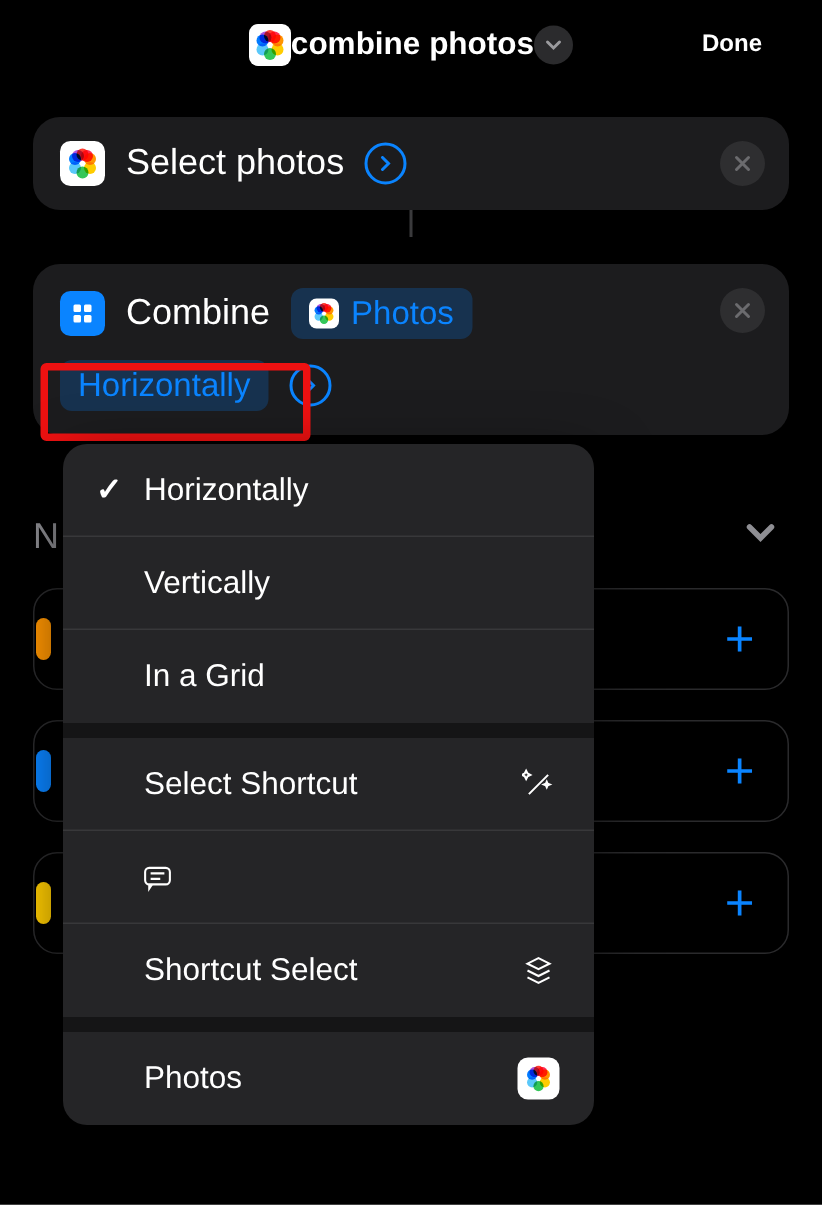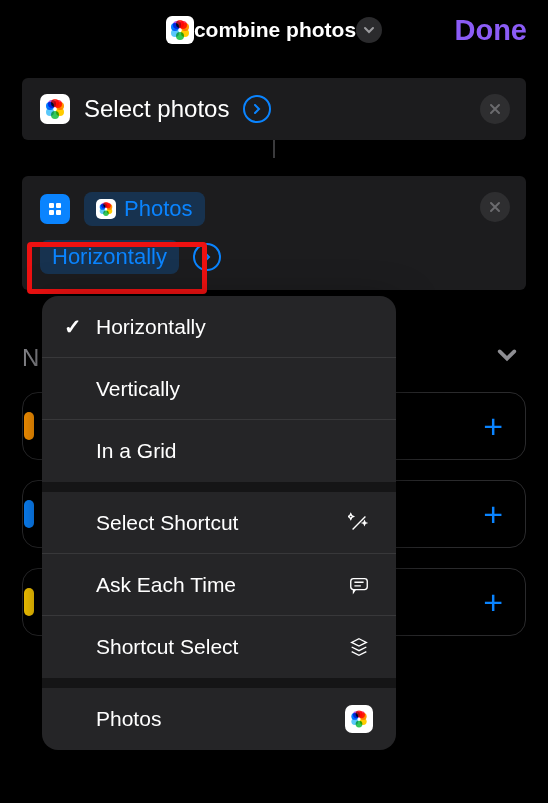--- a/index.html
+++ b/index.html
@@ -51,30 +51,30 @@
   .p6{background:#007aff;transform:translate(-5px,-3px);}
   .p7{background:#af52de;transform:translate(-3px,-5px);}
   .p8{background:#ff2d55;transform:translate(3px,-5px);}
   .header-title { font-size: 21px; font-weight: 600; }
   .chev-circ {
     width: 26px; height: 26px; border-radius: 50%;
     background: #2b2b2d; display:flex; align-items:center; justify-content:center;
   }
   .chev-circ svg { width:12px; height:12px; }
   .done {
-    position: absolute; right: 21px; top: 0; bottom:0;
+    position: absolute; right: 40px; top: 0; bottom:0;
     display:flex; align-items:center;
-    color: #8b5cf6; font-size: 29px; font-weight:600;
+    color: #ffffff; font-size: 16px; font-weight:600;
   }
 
   
   .workspace { padding: 18px 22px 0; }
   .card {
     background: #1c1c1e;
-    border-radius: 6px;
+    border-radius: 18px;
     padding: 16px 18px;
     position: relative;
     margin-bottom: 18px;
   }
   .card-row {
     display:flex; align-items:center; gap:14px;
     font-size: 24px; font-weight:500;
   }
   .close-x {
     position:absolute; right:16px; top:16px;
@@ -244,20 +244,21 @@
   <div class="card" style="margin-top:18px;">
     <div class="card-row">
       <div class="sq-icon sq-blue">
         <svg viewBox="0 0 16 16" width="16" height="16">
           <rect x="2" y="2" width="5" height="5" rx="1" fill="#fff"></rect>
           <rect x="9" y="2" width="5" height="5" rx="1" fill="#fff"></rect>
           <rect x="2" y="9" width="5" height="5" rx="1" fill="#fff"></rect>
           <rect x="9" y="9" width="5" height="5" rx="1" fill="#fff"></rect>
         </svg>
       </div>
+      <span>Combine</span>
       <div class="pill variable">
         <div class="mini-icon">
           <div class="photos-flower">
               <span class="p1"></span>
               <span class="p2"></span>
               <span class="p3"></span>
               <span class="p4"></span>
               <span class="p5"></span>
               <span class="p6"></span>
               <span class="p7"></span>
@@ -321,21 +322,20 @@
     <span class="check"></span>
     <span class="label">Select Shortcut</span>
     <span class="trail">
       <svg viewBox="0 0 24 24">
           <path d="M5 19L19 5M3 8l1-2 2-1-2-1-1-2-1 2-2 1 2 1zM18 14l.7-1.5L20 12l-1.3-.5L18 10l-.7 1.5L16 12l1.3.5z"></path>
         </svg>
     </span>
   </div>
   <div class="menu-item">
     <span class="check"></span>
-    <span class="label">Ask Each Time</span>
     <span class="trail">
       <svg viewBox="0 0 24 24">
           <rect x="3" y="5" width="18" height="12" rx="3"></rect>
           <path d="M8 17l-2 3v-3"></path>
           <path d="M7 9h10M7 13h7"></path>
         </svg>
     </span>
   </div>
   <div class="menu-item last">
     <span class="check"></span>

